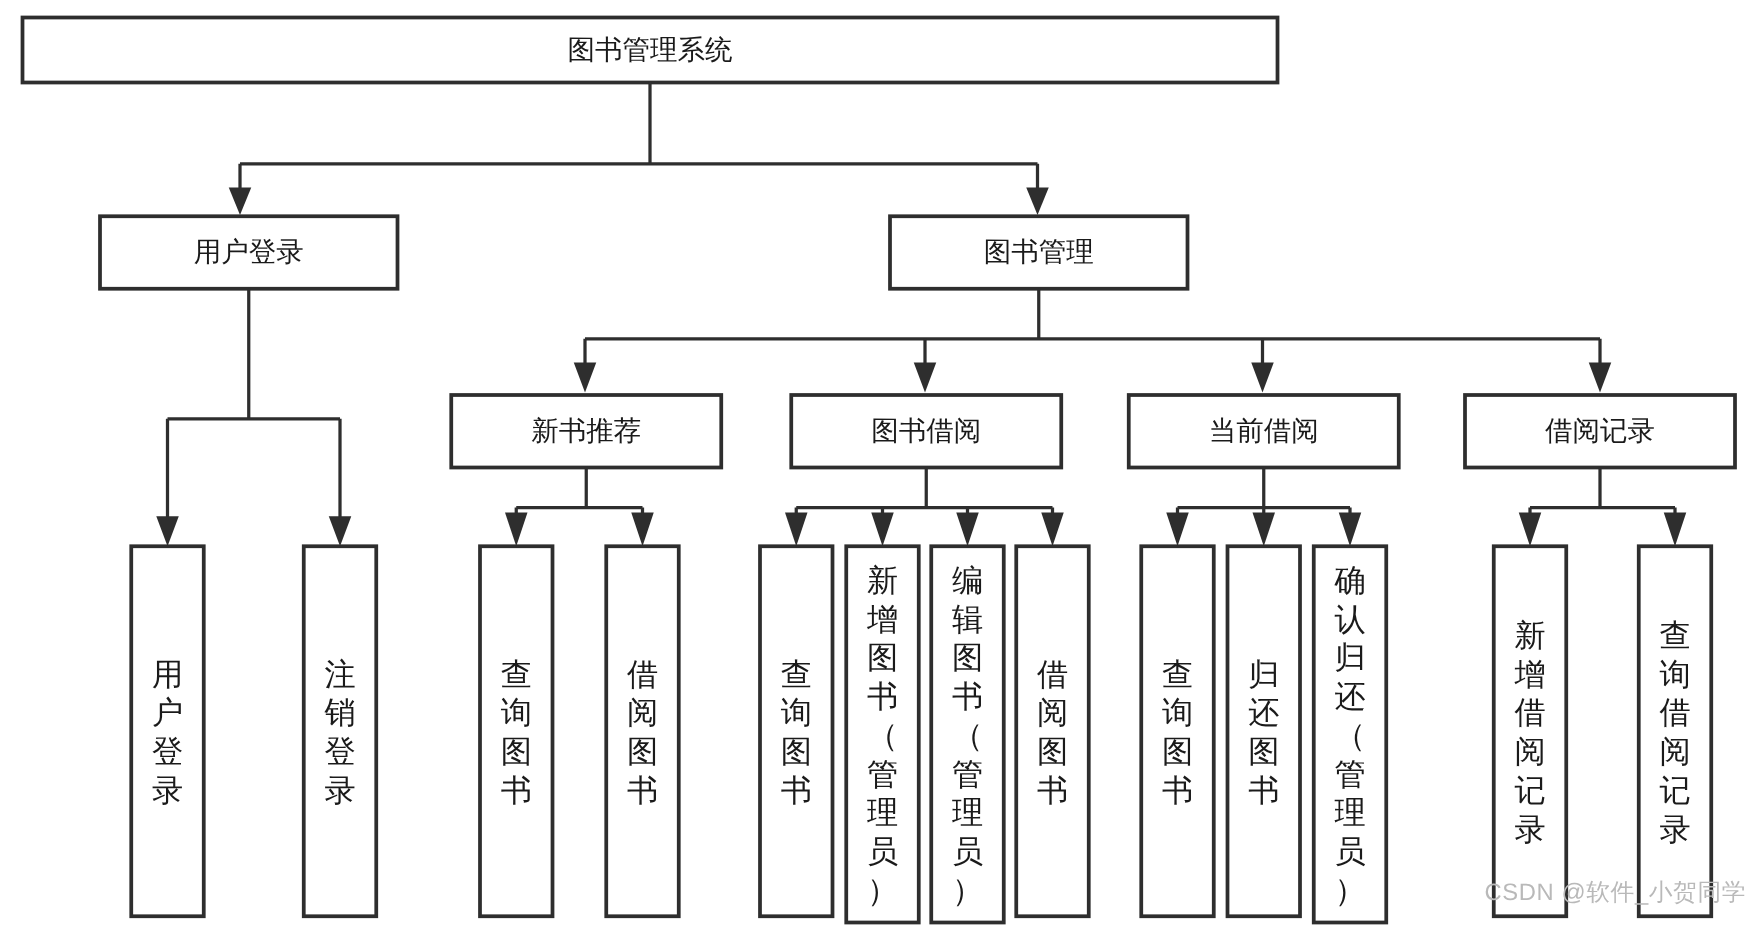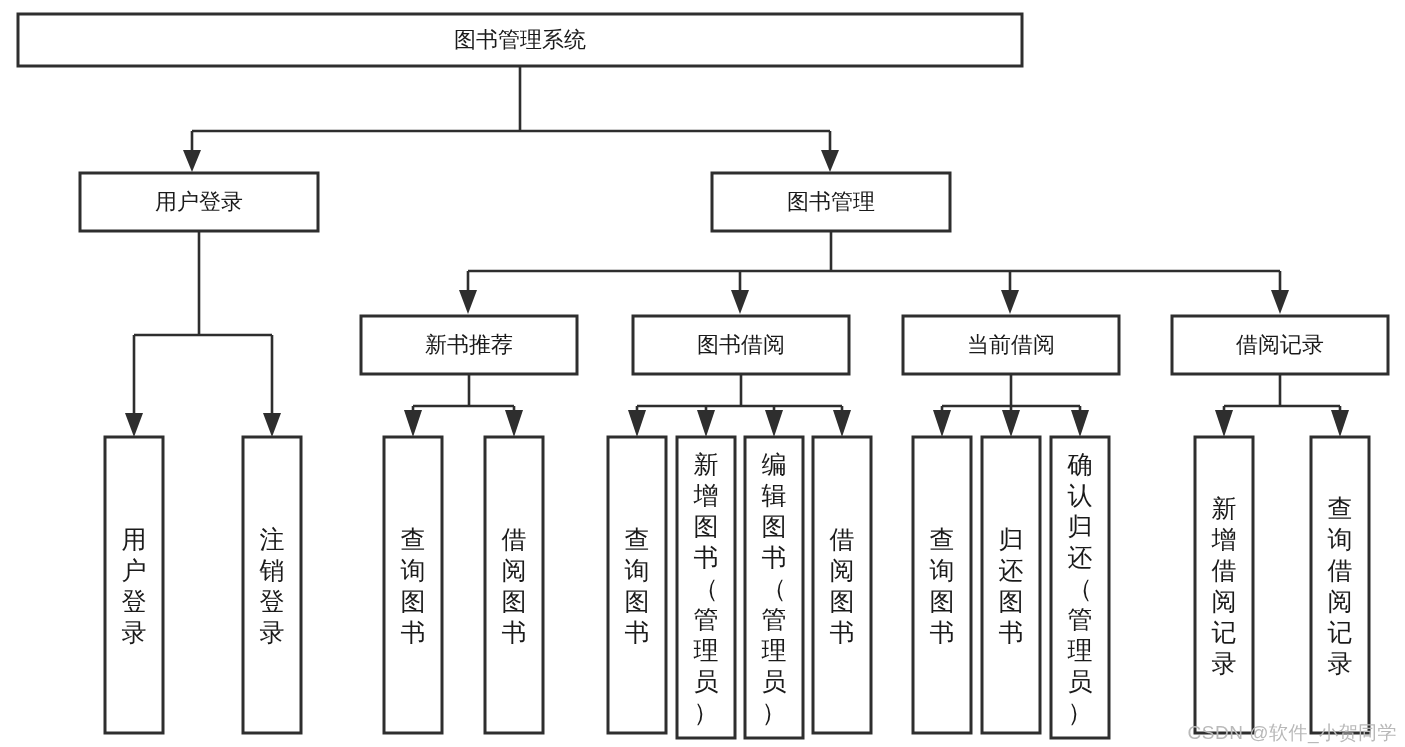--- a/index.html
+++ b/index.html
@@ -16,21 +16,21 @@
     font-family:"Liberation Sans","DejaVu Sans",sans-serif;
     font-size:22px;fill:#1a1a1a;
     dominant-baseline:middle;text-anchor:middle;
   }
   .vlabel{
     font-family:"Liberation Sans","DejaVu Sans",sans-serif;
     font-size:25px;fill:#1a1a1a;
     text-anchor:middle;
   }
   .watermark{
-    position:absolute;right:8px;bottom:1px;
+    position:absolute;right:8px;bottom:20px;
     font-family:"Liberation Sans","DejaVu Sans",sans-serif;
     font-size:19px;color:#b9b9b9;white-space:nowrap;
     letter-spacing:0.5px;
   }
 </style>
 </head>
 <body>
 
 <svg id="diagram" viewBox="0 0 1405 747" xmlns="http://www.w3.org/2000/svg">
 

